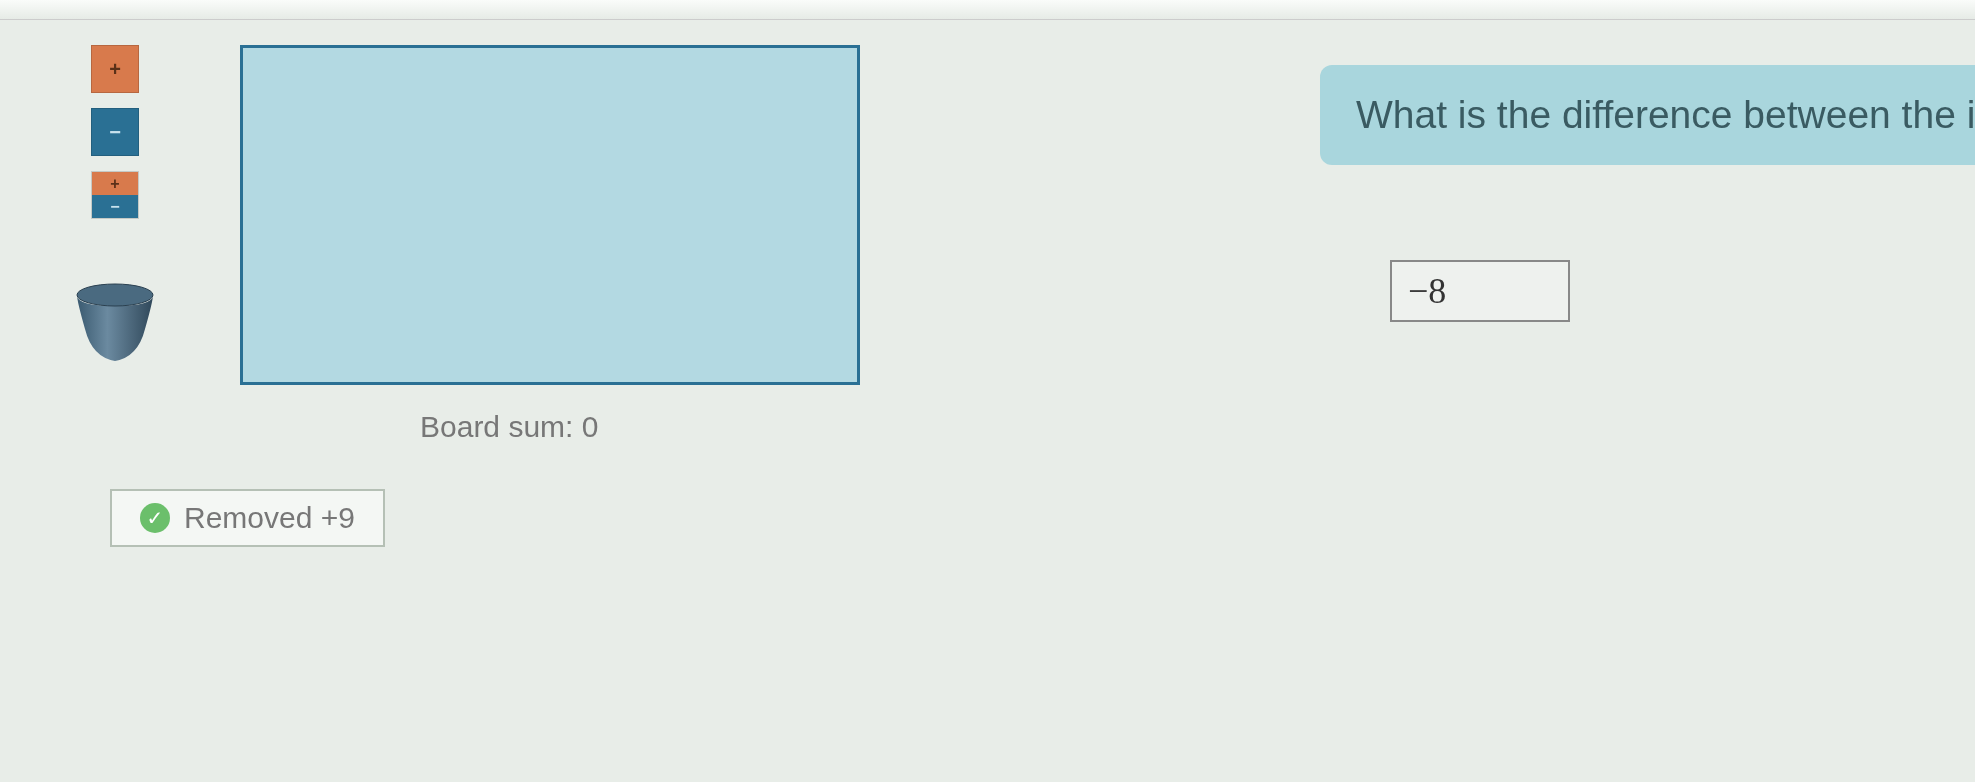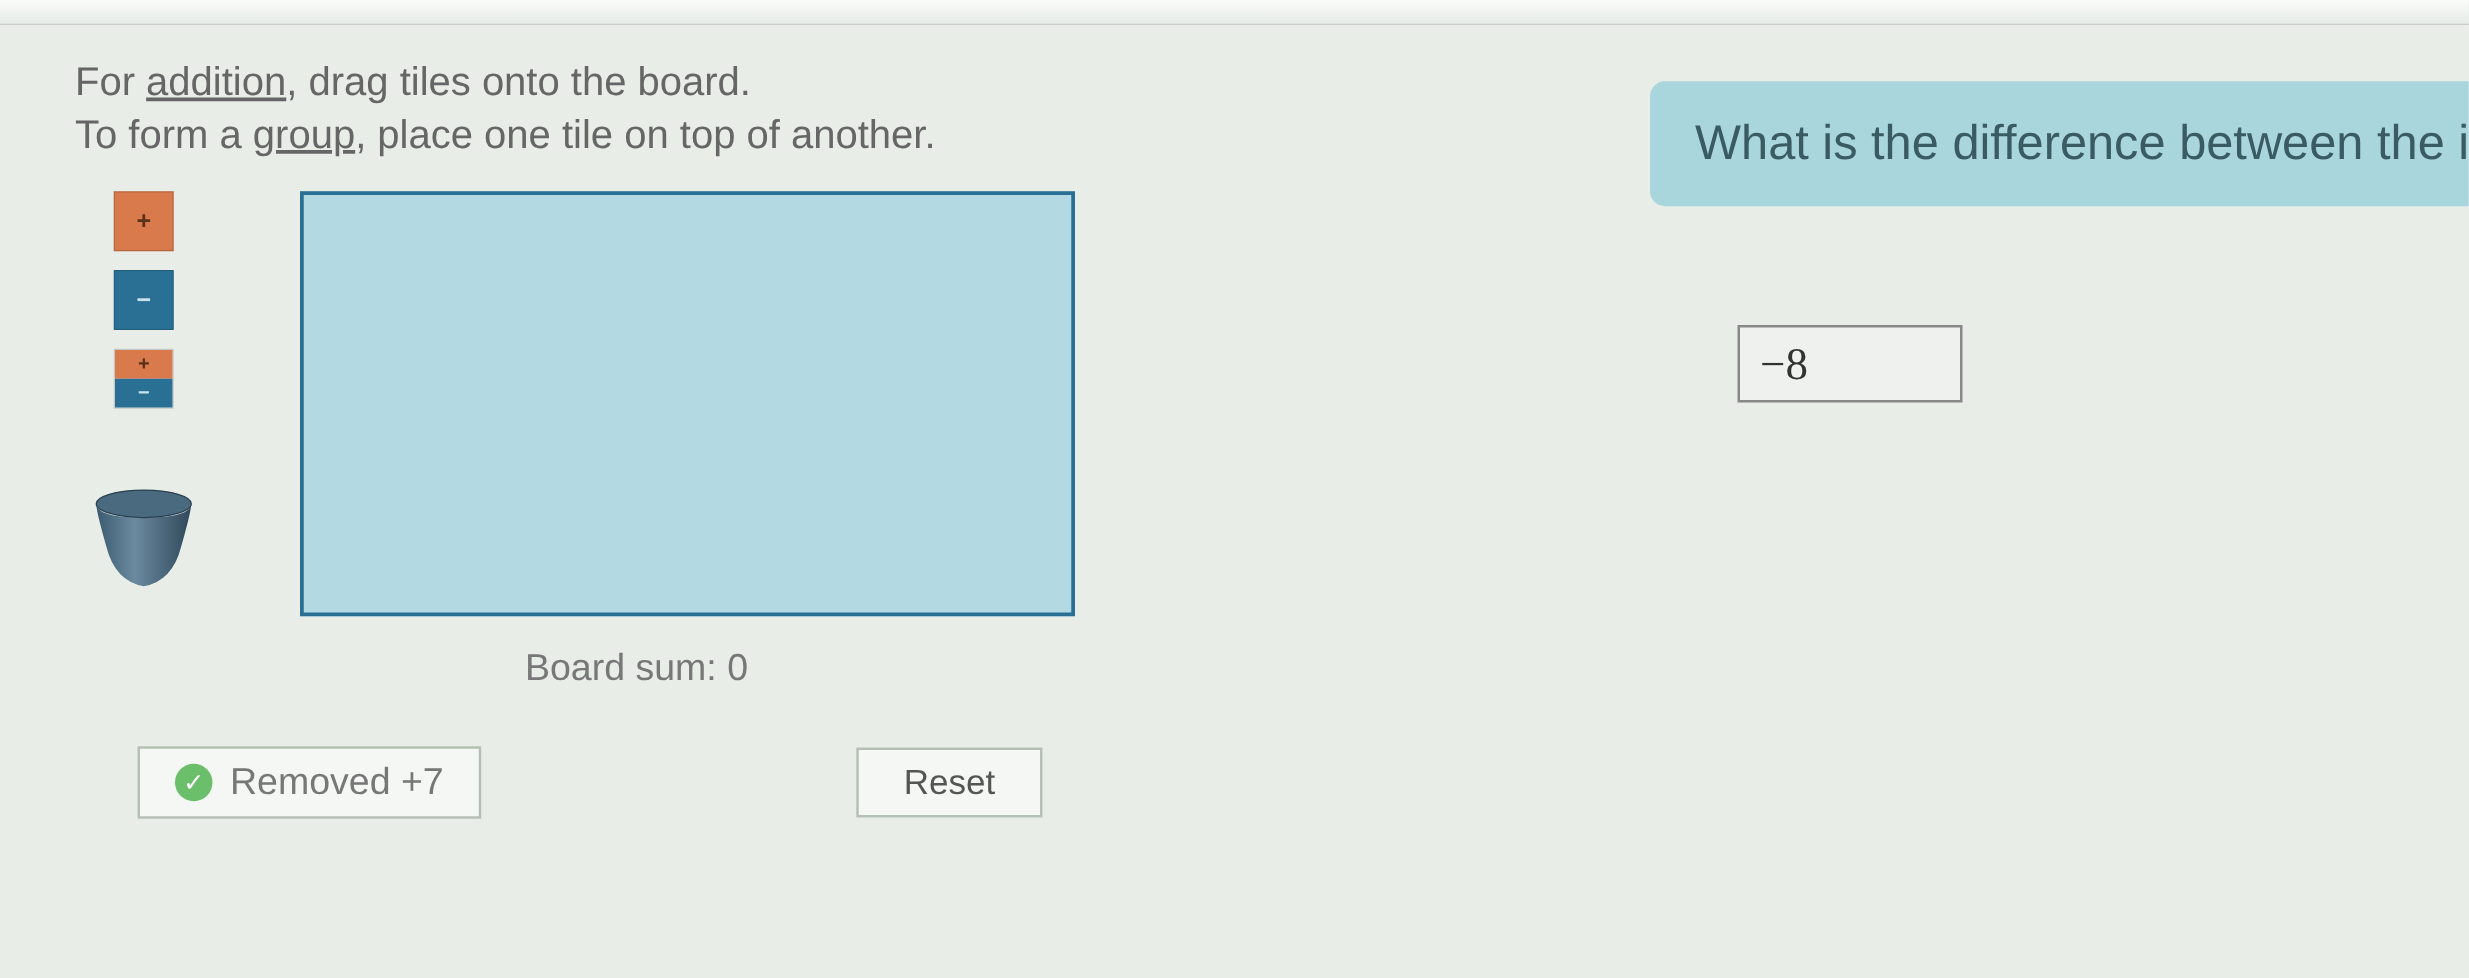--- a/index.html
+++ b/index.html
@@ -174,28 +174,20 @@
       font-family: 'Times New Roman', serif;
     }
   </style>
 </head>
 <body>
 
 <div class="header-strip"></div>
 
 <div class="content">
 
-  <div class="instructions">
-    <div>
-      <span>For </span><span class="und">addition</span><span>, drag tiles onto the board.</span>
-    </div>
-    <div>
-      <span>To form a </span><span class="und">group</span><span>, place one tile on top of another.</span>
-    </div>
-  </div>
 
   <div class="work-row">
     <div class="tile-palette">
       <div class="tile tile-plus">+</div>
       <div class="tile tile-minus">−</div>
       <div class="tile-combo">
         <div class="half-plus">+</div>
         <div class="half-minus">−</div>
       </div>
       <div class="bucket">
@@ -218,23 +210,22 @@
   </div>
 
   <div class="board-sum">
     <span>Board sum:</span>
     <span>0</span>
   </div>
 
   <div class="btn-row">
     <div class="removed-chip">
       <span class="check-icon">✓</span>
-      <span>Removed +7</span>
+      <span>Removed +9</span>
     </div>
-    <button class="reset-btn">Reset</button>
   </div>
 
 </div>
 
 <div class="question-panel">
   <div class="question-box">What is the difference between the i</div>
   <div class="answer-box">−8</div>
 </div>
 
 </body></html>

